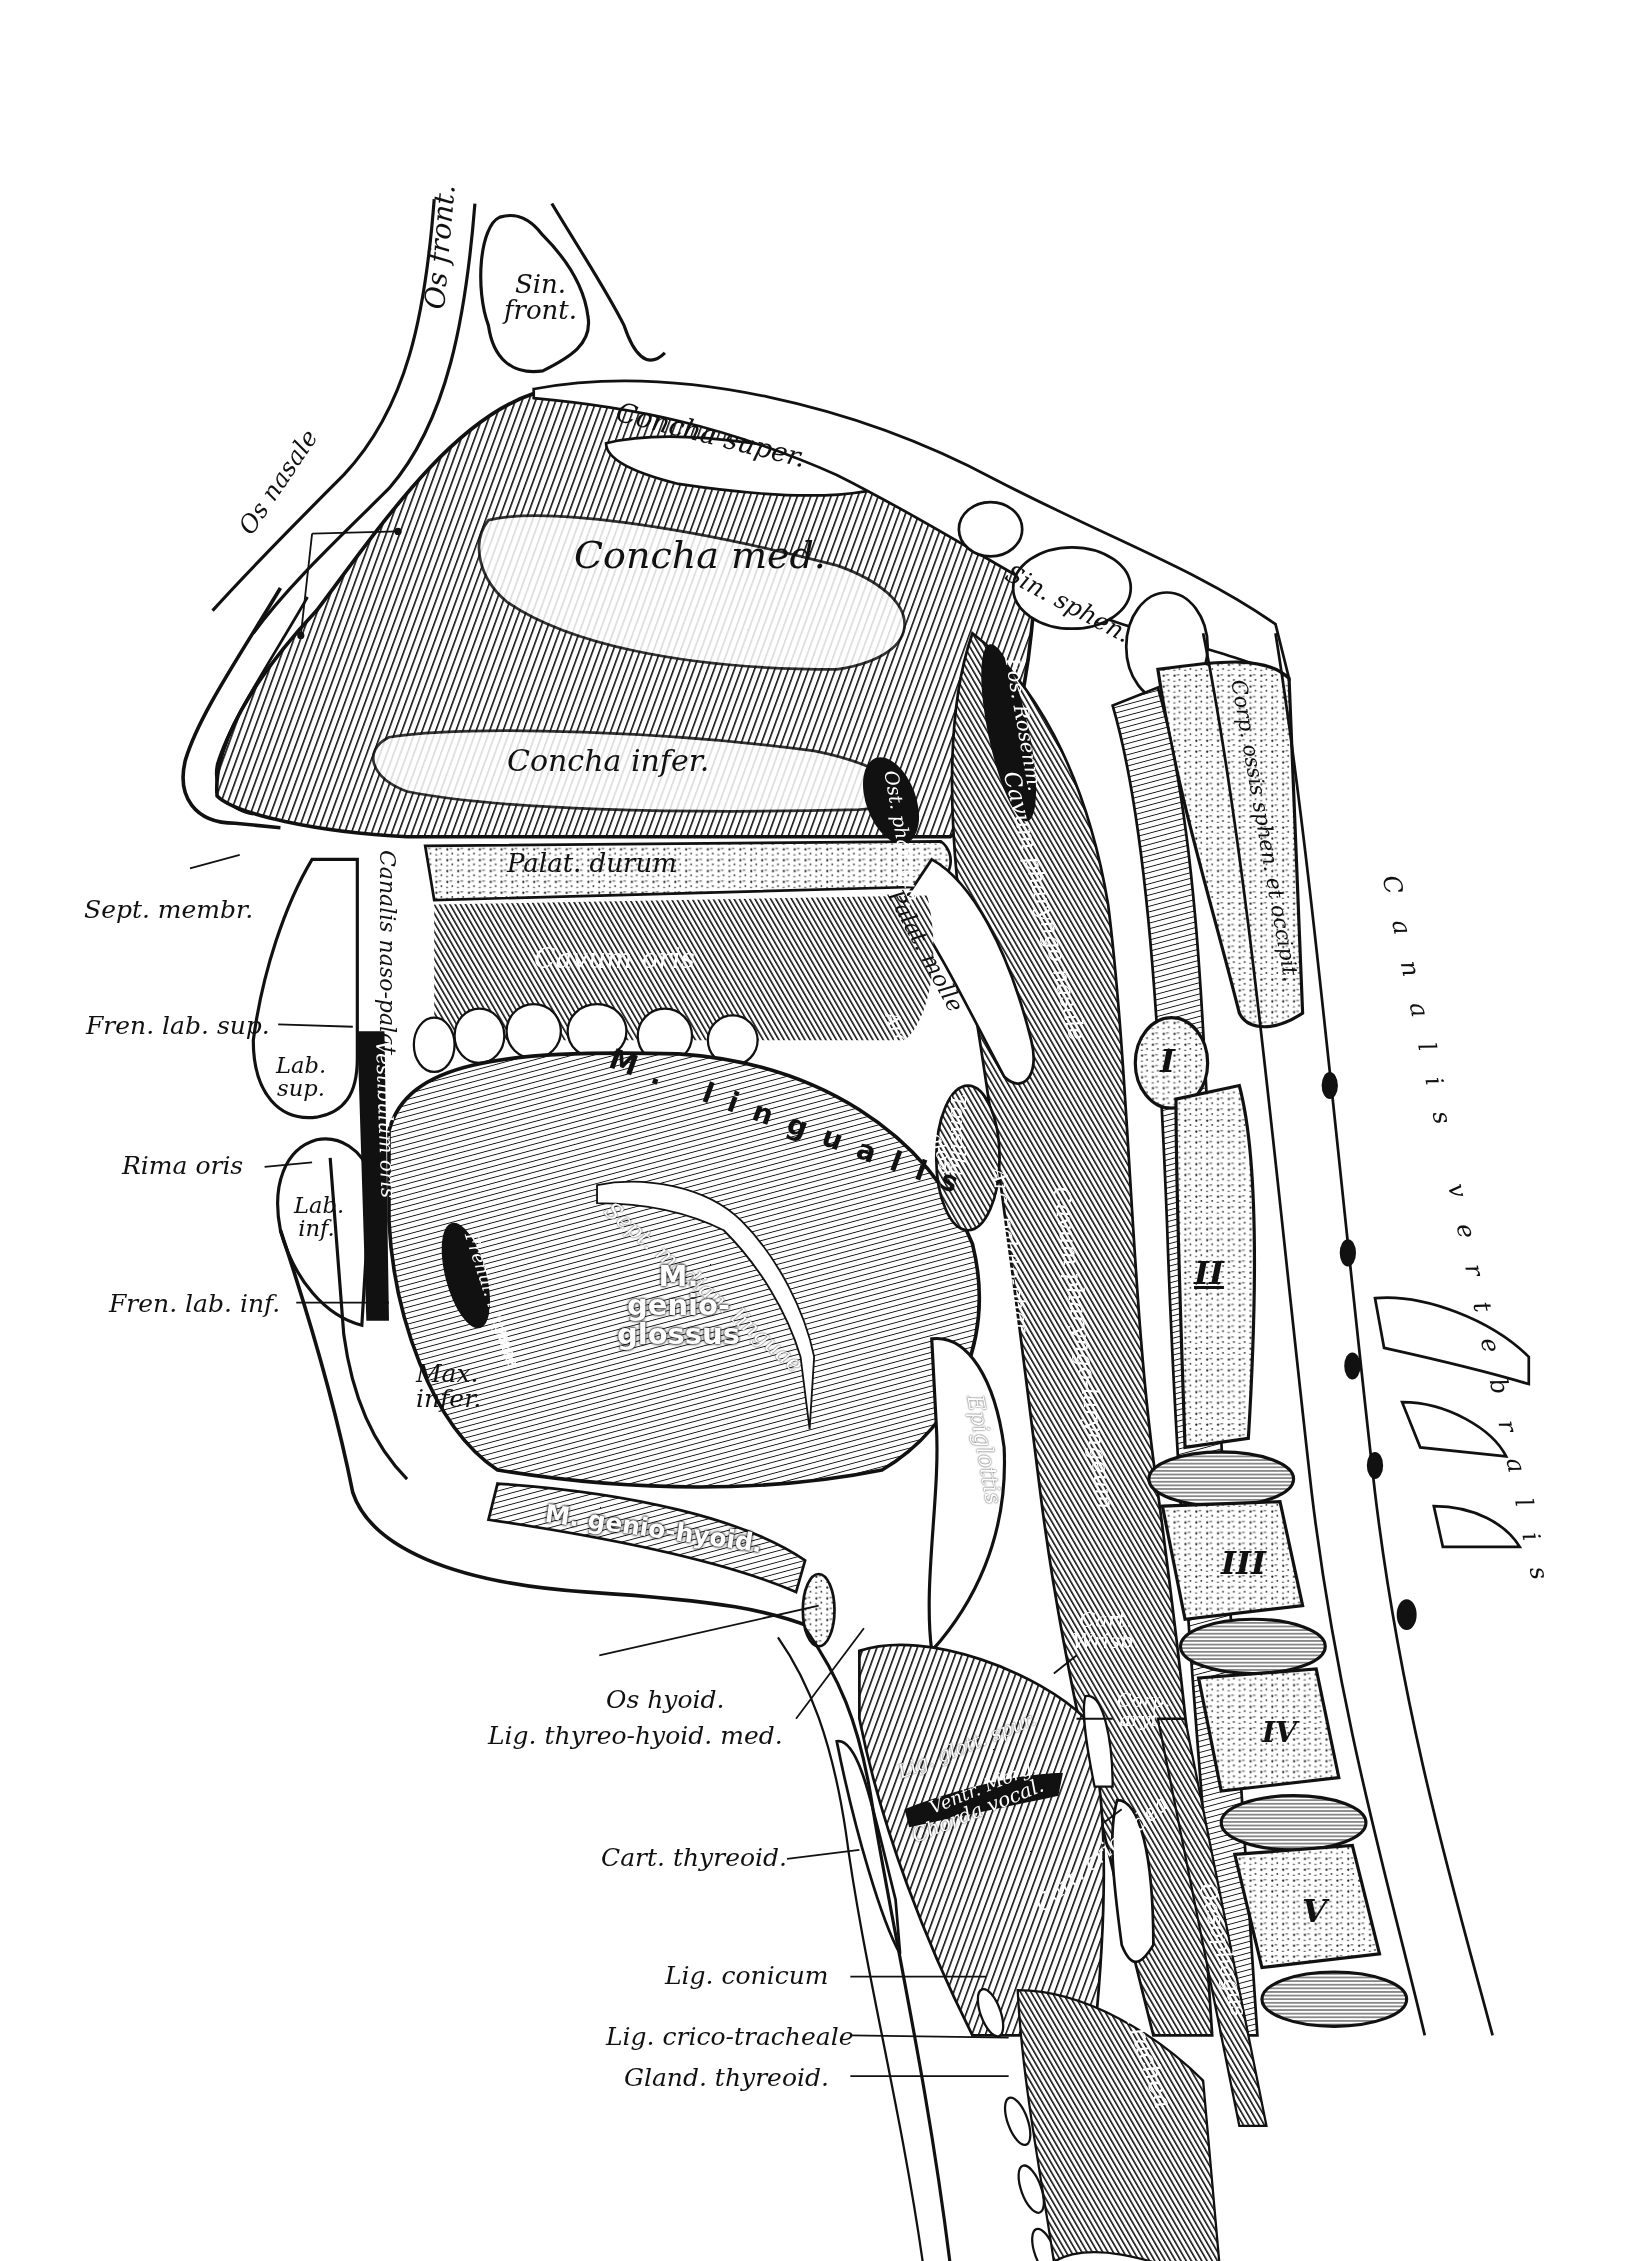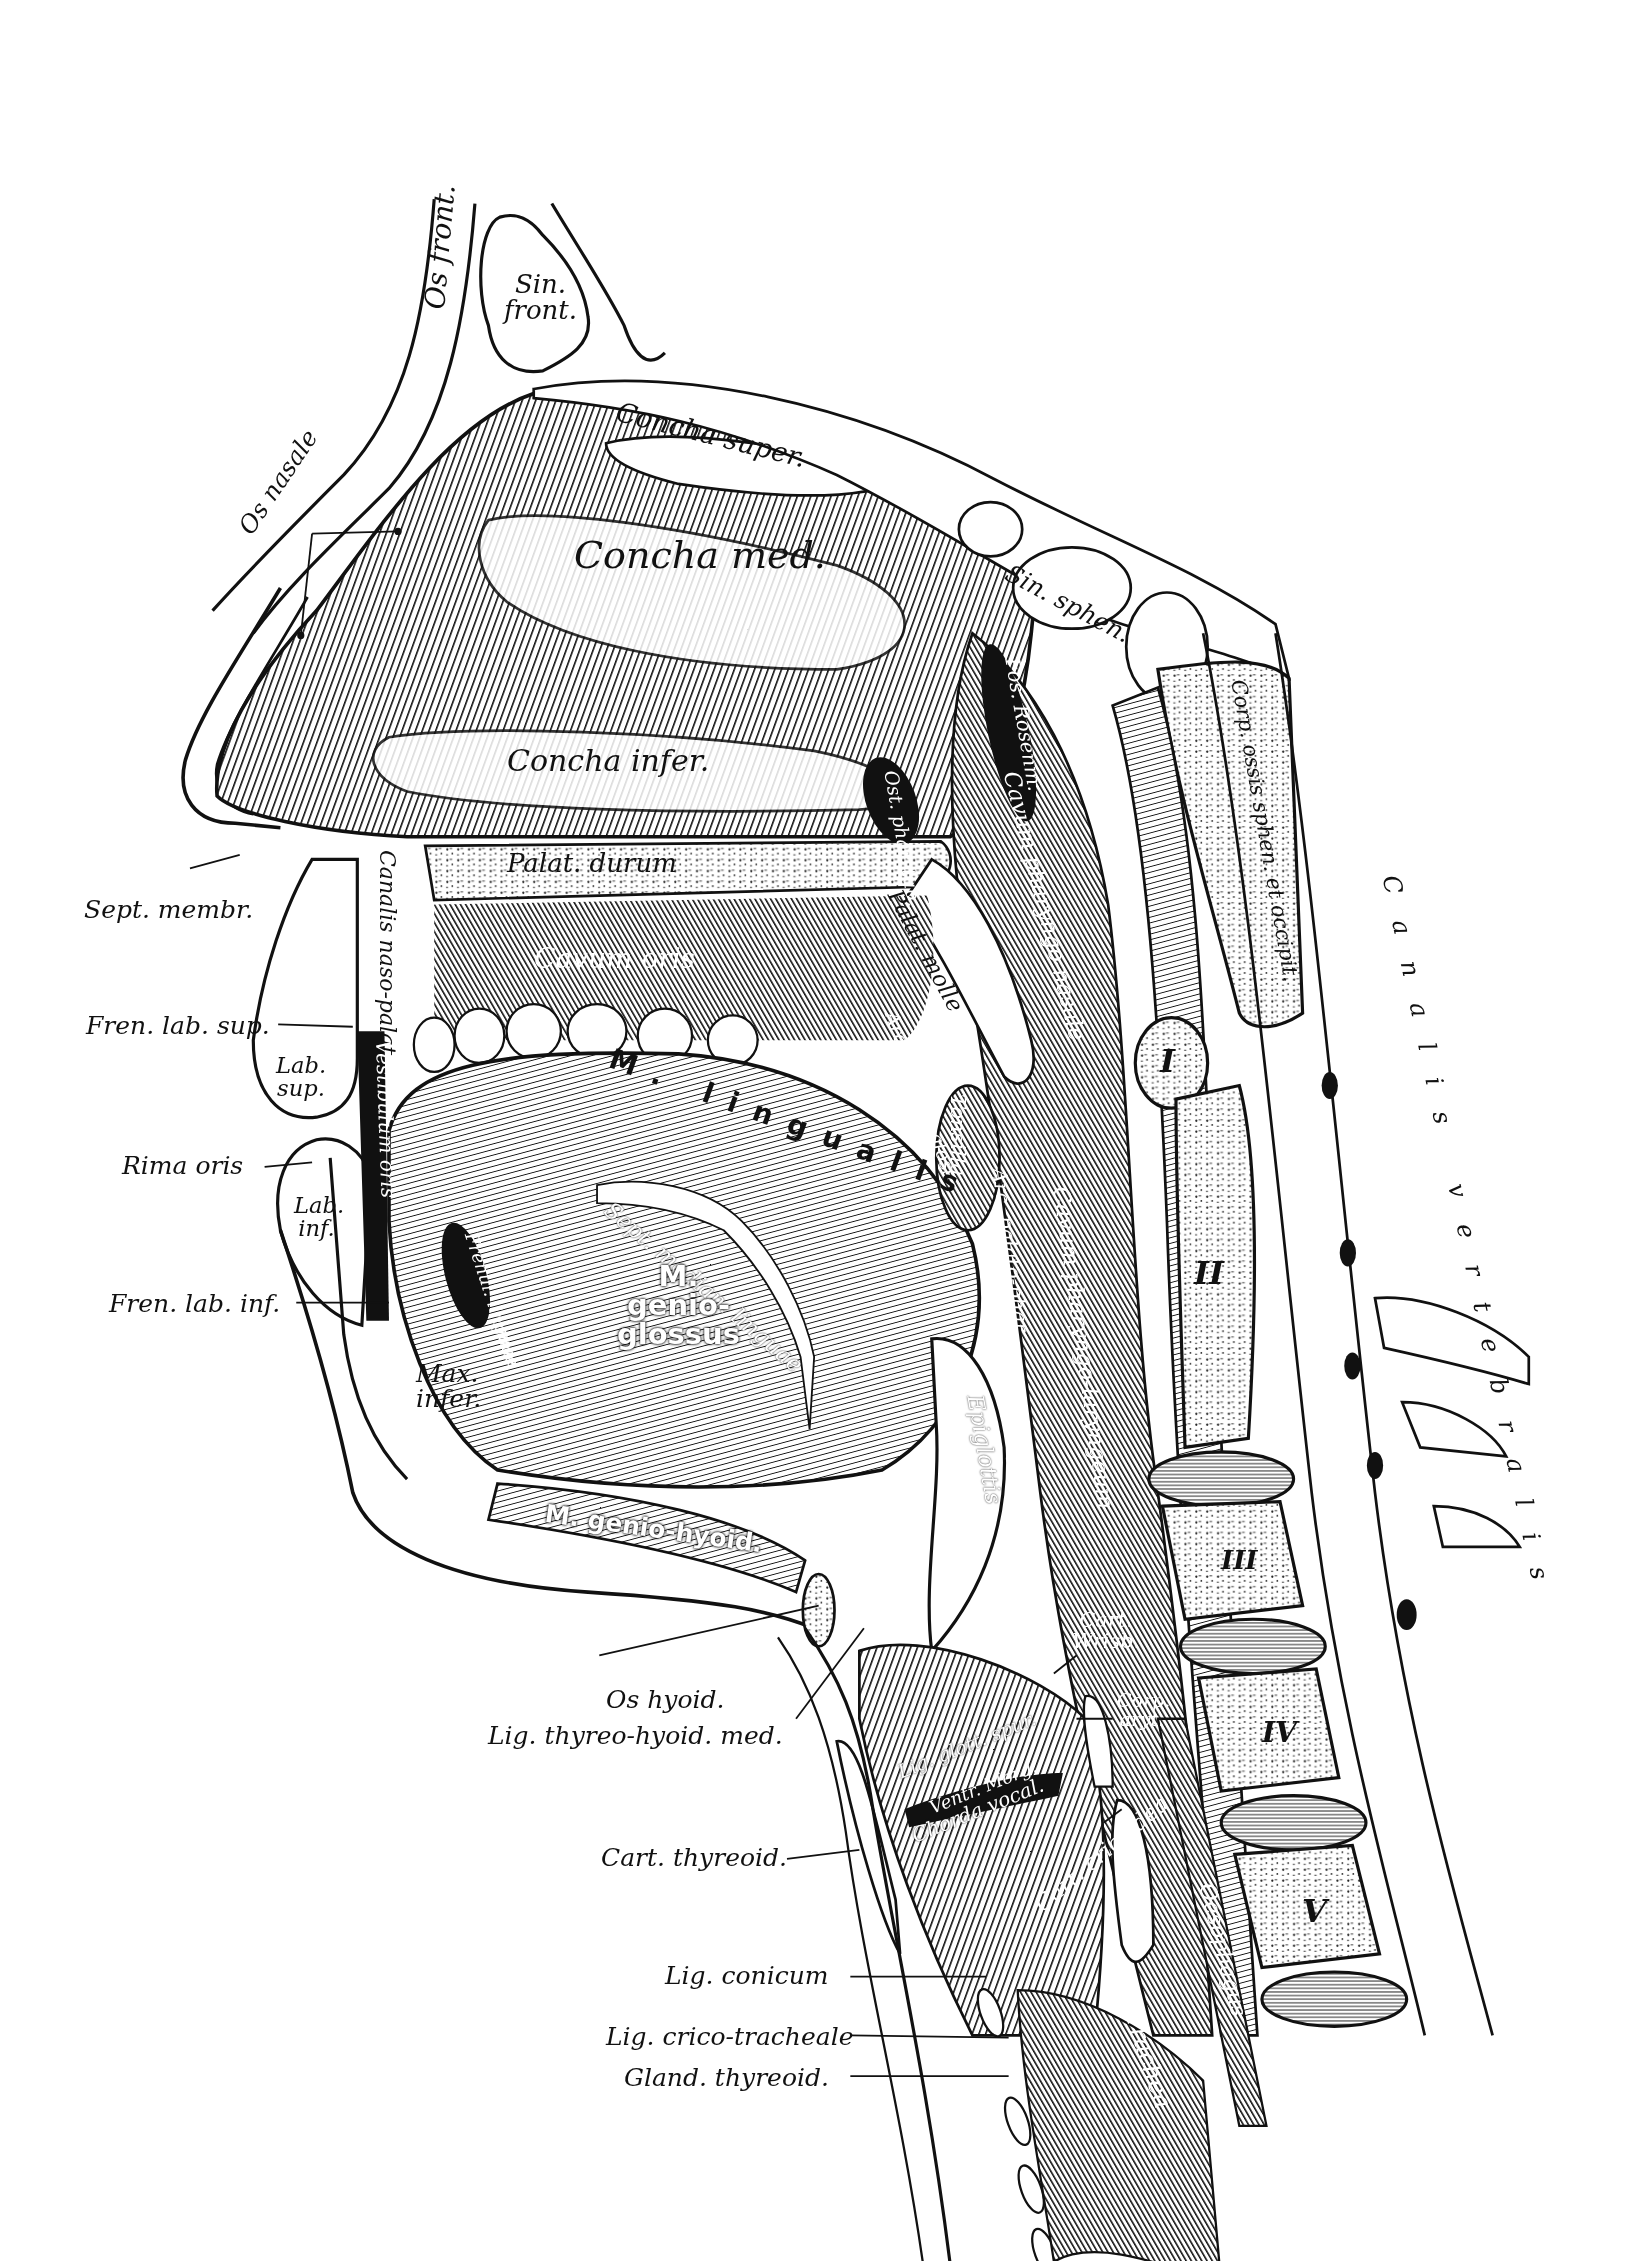--- a/index.html
+++ b/index.html
@@ -252,17 +252,17 @@
 <span class="lbl inv vert" style="left:1217px;top:1881px;transform:rotate(76deg);font-size:22px;">Oesophagus</span>
 
 <span class="lbl ext" style="left:665px;top:1963px;">Lig. conicum</span>
 <span class="lbl ext" style="left:606px;top:2024px;">Lig. crico-tracheale</span>
 <span class="lbl inv vert" style="left:1144px;top:2008px;transform:rotate(72deg);font-size:24.4px;">Trachea</span>
 <span class="lbl ext" style="left:624px;top:2065px;">Gland. thyreoid.</span>
 
 <span class="lbl ext vert spaced" style="left:1402px;top:873px;transform:rotate(78deg);font-size:24.4px;">Canalis vertebralis</span>
 
 <span class="lbl int" style="left:1160px;top:1045px;font-size:32px;font-weight:bold;">I</span>
-<span class="lbl int" style="left:1194px;top:1257px;font-size:32px;font-weight:bold;">II</span>
-<span class="lbl int" style="left:1221px;top:1547px;font-size:26px;font-weight:bold;">III</span>
+<span class="lbl int" style="left:1194px;top:1257px;font-size:32px;font-weight:bold;text-decoration:underline;">II</span>
+<span class="lbl int" style="left:1221px;top:1547px;font-size:32px;font-weight:bold;">III</span>
 <span class="lbl int" style="left:1262px;top:1719px;font-size:28px;font-weight:bold;">IV</span>
 <span class="lbl int" style="left:1302px;top:1895px;font-size:32px;font-weight:bold;">V</span>
 
 
 </body></html>

